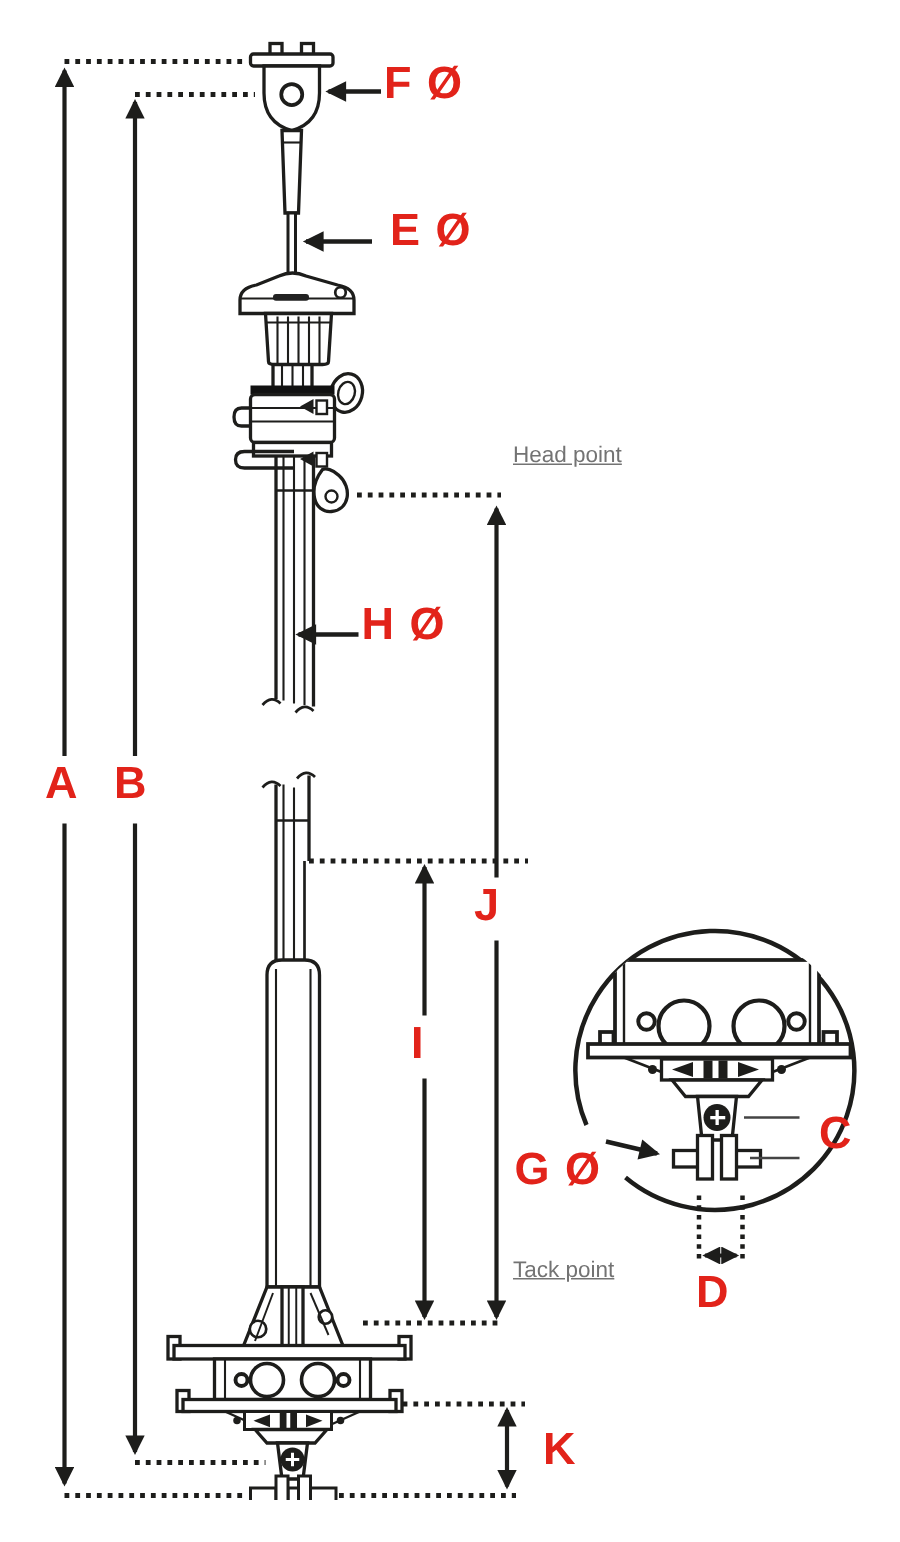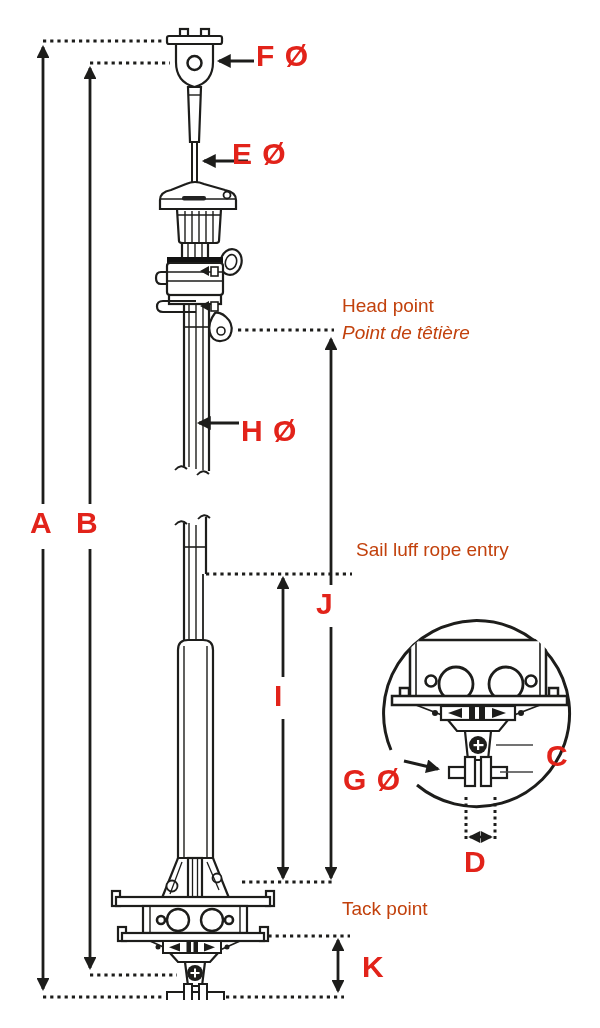--- a/index.html
+++ b/index.html
@@ -6,22 +6,23 @@
   .stage{
     position:relative;width:600px;height:1000px;background:#ffffff;
     font-family:"Liberation Sans", sans-serif;overflow:hidden;
   }
   .stage svg{position:absolute;left:0;top:0;}
   .dim-label{
     position:absolute;color:#e2231a;font-weight:bold;font-size:30px;
     line-height:1;white-space:nowrap;letter-spacing:1px;
   }
   .note{
-    position:absolute;color:#c2410c;font-size:19px;line-height:1.4;
+    position:absolute;color:#737373;font-size:15px;line-height:1.4;
     white-space:nowrap;
+    text-decoration:underline;
   }
   .note .fr{font-style:italic;}
   .ln{stroke:#1d1d1b;fill:none;}
 </style>
 </head>
 <body>
 
 <div class="stage">
 
 <svg width="600" height="1028" viewBox="0 0 600 1028">
@@ -247,35 +248,33 @@
       <line x1="495" y1="797" x2="495" y2="842"></line>
     </g>
     <g stroke-width="2.6">
       <line x1="480" y1="837" x2="470" y2="837" marker-end="url(#arr)"></line>
       <line x1="480" y1="837" x2="491" y2="837" marker-end="url(#arr)"></line>
     </g>
   </g>
 </svg>
 
 <div class="dim-label" style="left:256px;top:41px">F Ø</div>
-<div class="dim-label" style="left:232px;top:139px">E Ø</div>
-<div class="dim-label" style="left:241px;top:416px">H Ø</div>
+<div class="dim-label" style="left:260px;top:139px">E Ø</div>
+<div class="dim-label" style="left:241px;top:402px">H Ø</div>
 <div class="dim-label" style="left:30px;top:508px">A</div>
 <div class="dim-label" style="left:76px;top:508px">B</div>
 <div class="dim-label" style="left:316px;top:589px">J</div>
 <div class="dim-label" style="left:274px;top:681px">I</div>
 <div class="dim-label" style="left:343px;top:765px">G Ø</div>
 <div class="dim-label" style="left:546px;top:741px">C</div>
 <div class="dim-label" style="left:464px;top:847px">D</div>
 <div class="dim-label" style="left:362px;top:952px">K</div>
 
 <div class="note" style="left:342px;top:293px">
   <div class="en">Head point</div>
-  <div class="fr">Point de têtière</div>
 </div>
 <div class="note" style="left:356px;top:537px">
-  <div class="en">Sail luff rope entry</div>
-</div>
-<div class="note" style="left:342px;top:896px">
+</div>
+<div class="note" style="left:342px;top:836px">
   <div class="en">Tack point</div>
 </div>
 
 </div>
 
 </body></html>

